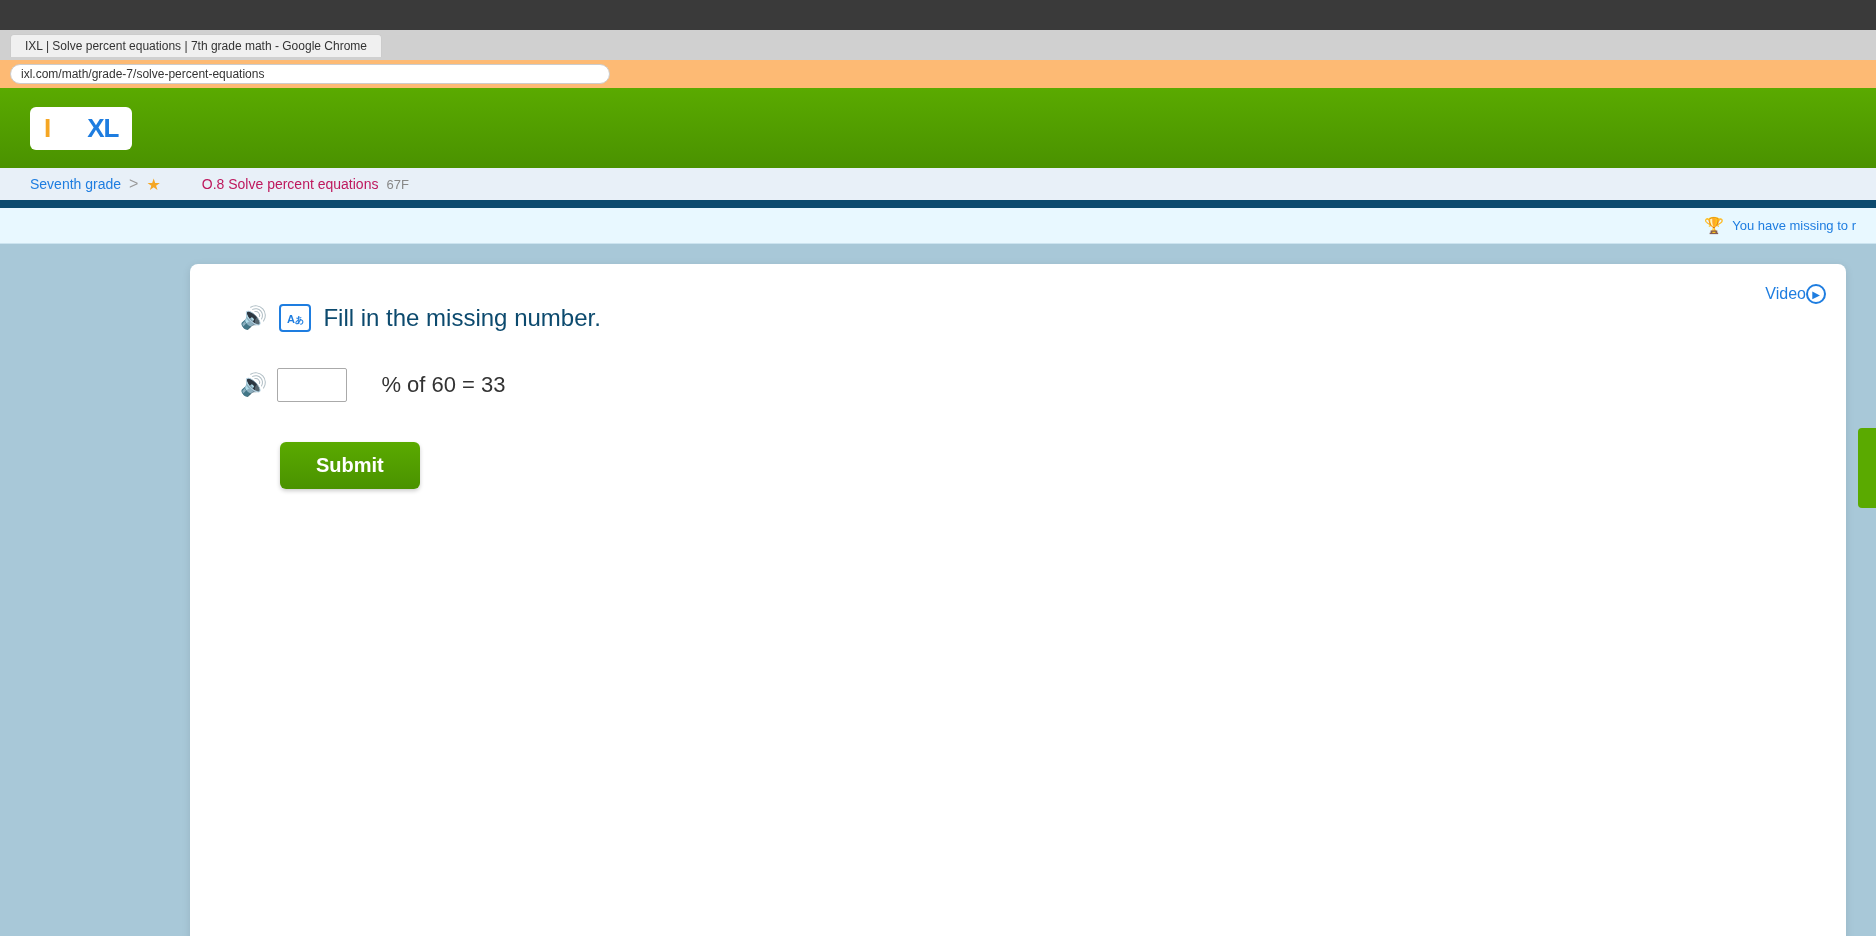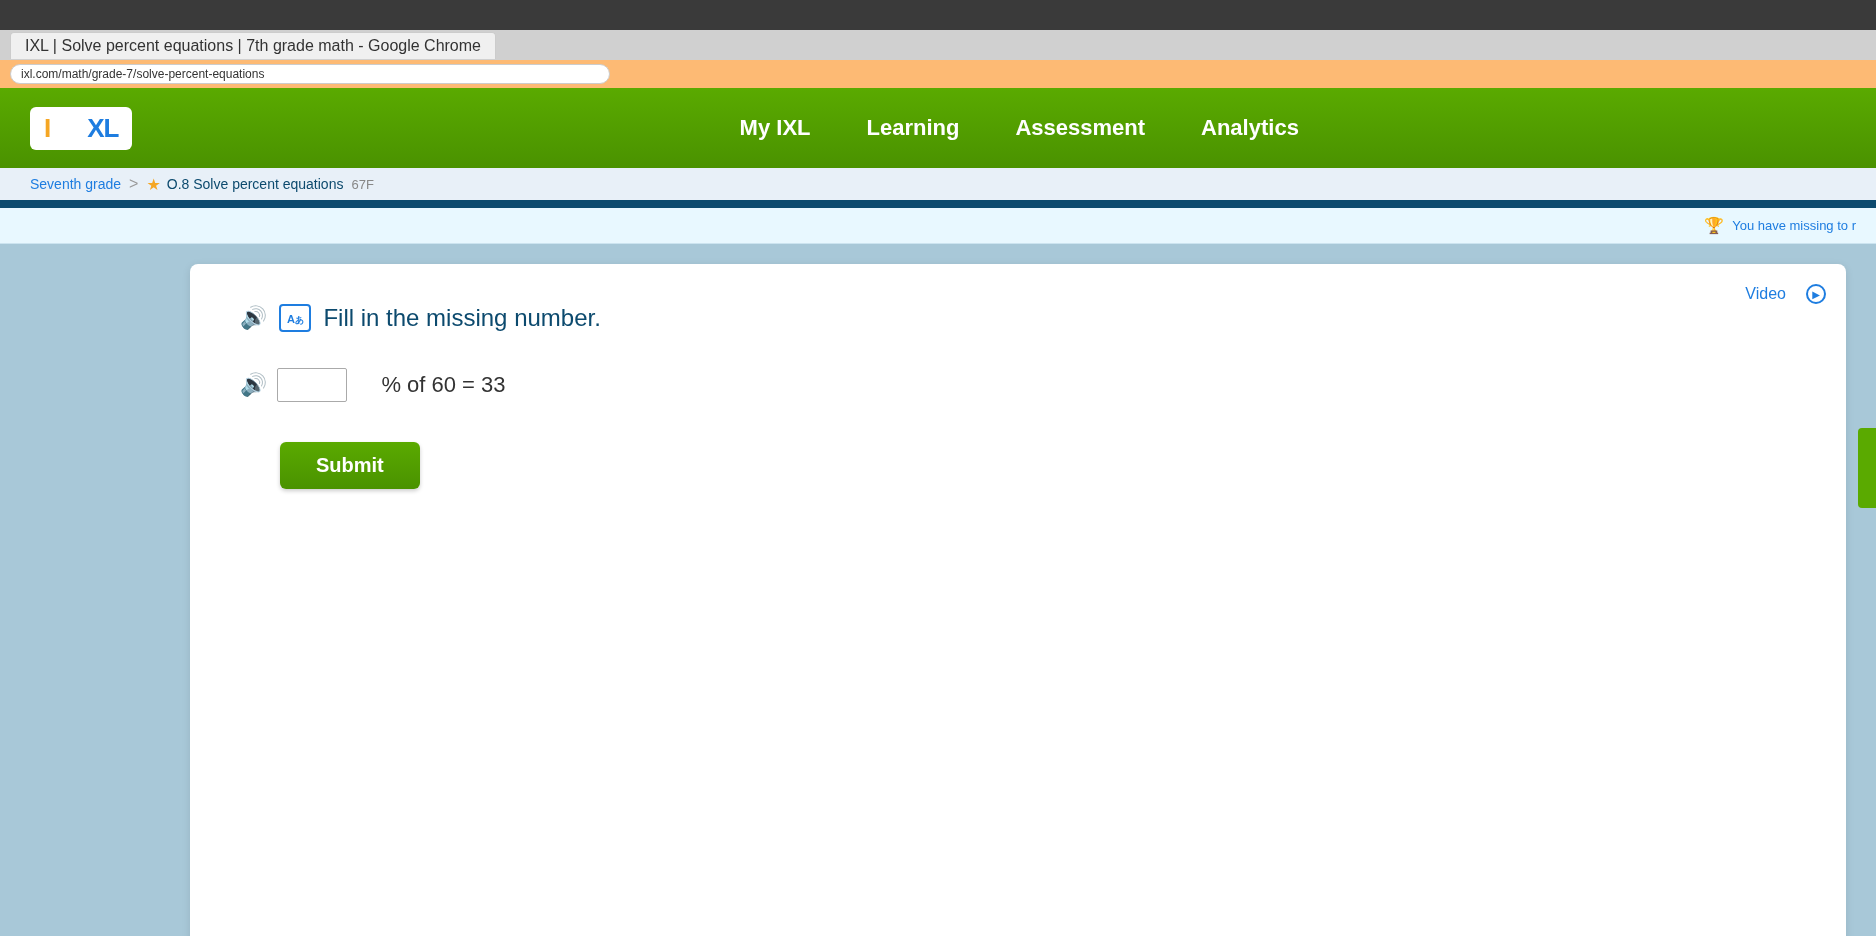--- a/index.html
+++ b/index.html
@@ -26,21 +26,21 @@
       height: 30px;
       display: flex;
       align-items: center;
       padding: 0 10px;
     }
 
     .browser-tab {
       background: #f0f0f0;
       border-radius: 4px 4px 0 0;
       padding: 4px 14px;
-      font-size: 16px;
+      font-size: 12px;
       color: #333;
       border: 1px solid #ccc;
       border-bottom: none;
     }
 
     .address-bar-row {
       background: #fdba74;
       height: 28px;
       display: flex;
       align-items: center;
@@ -135,22 +135,23 @@
       font-size: 16px;
     }
 
     .breadcrumb-star {
       color: #f5a623;
       margin-right: 6px;
       font-size: 16px;
     }
 
     .breadcrumb-current {
-      color: #0c4a6e;
+      color: #be185d;
       font-weight: 500;
+      margin-left: 35px;
     }
 
     .breadcrumb-score {
       color: #888;
       margin-left: 8px;
       font-size: 13px;
     }
 
     
     .prizes-banner {
@@ -192,21 +193,21 @@
 
     .video-link {
       position: absolute;
       top: 20px;
       right: 20px;
       color: #1e7de0;
       font-size: 16px;
       cursor: pointer;
       display: flex;
       align-items: center;
-      gap: 20px;
+      gap: 0;
     }
 
     .video-play-icon {
       display: inline-flex;
       align-items: center;
       justify-content: center;
       width: 20px;
       height: 20px;
       border: 2px solid #1e7de0;
       border-radius: 50%;
@@ -307,26 +308,20 @@
 </div>
 
 <div class="address-bar-row">
   <div class="address-bar">ixl.com/math/grade-7/solve-percent-equations</div>
 </div>
 
 <nav class="ixl-nav">
   <div class="ixl-logo">
     <i class="i-letter">I</i>
       <i class="xl-letter">XL</i>
-  </div>
-  <div class="nav-links">
-    <a class="nav-link">My IXL</a>
-    <a class="nav-link">Learning</a>
-    <a class="nav-link">Assessment</a>
-    <a class="nav-link">Analytics</a>
   </div>
 </nav>
 
 <div class="breadcrumb-bar">
   <a class="breadcrumb-link">Seventh grade</a>
   <span class="breadcrumb-separator">&gt;</span>
   <span class="breadcrumb-star">★</span>
   <span class="breadcrumb-current">O.8 Solve percent equations</span>
   <span class="breadcrumb-score">67F</span>
 </div>

